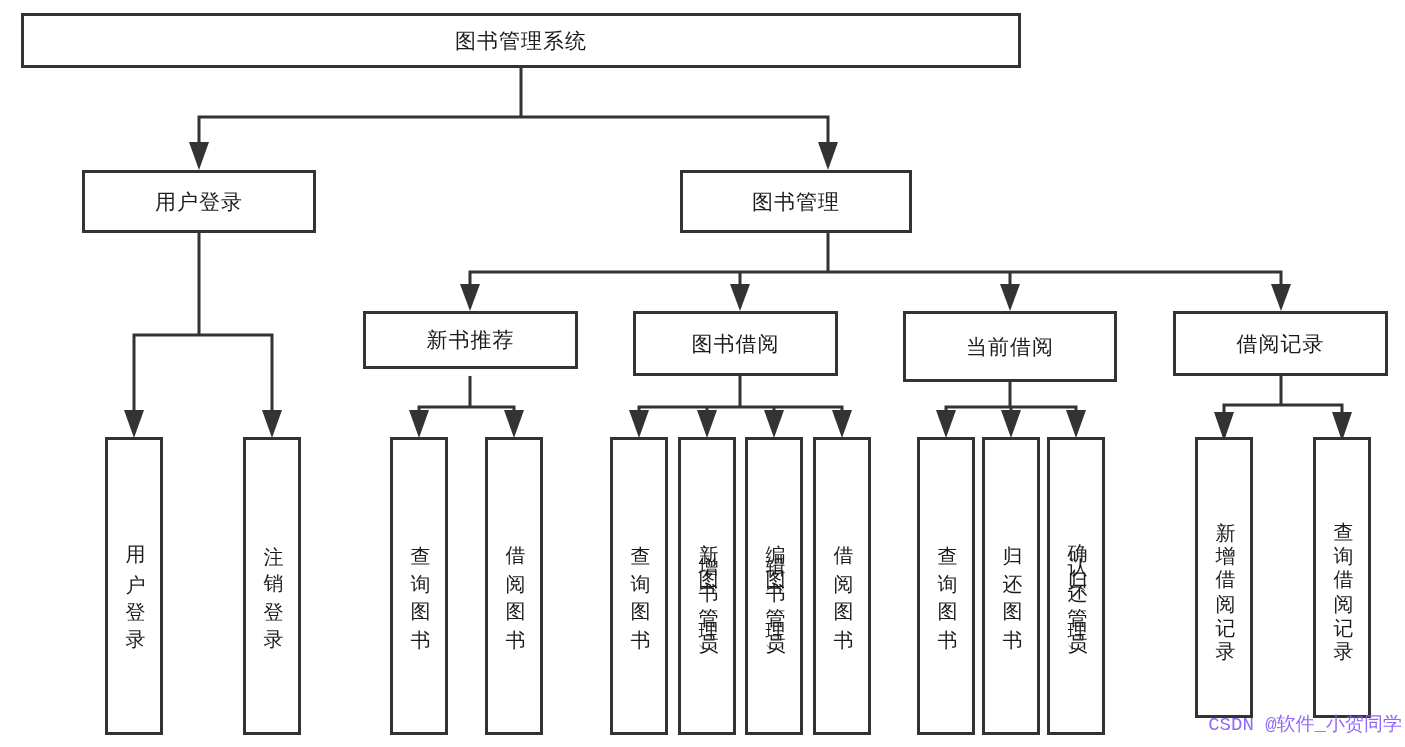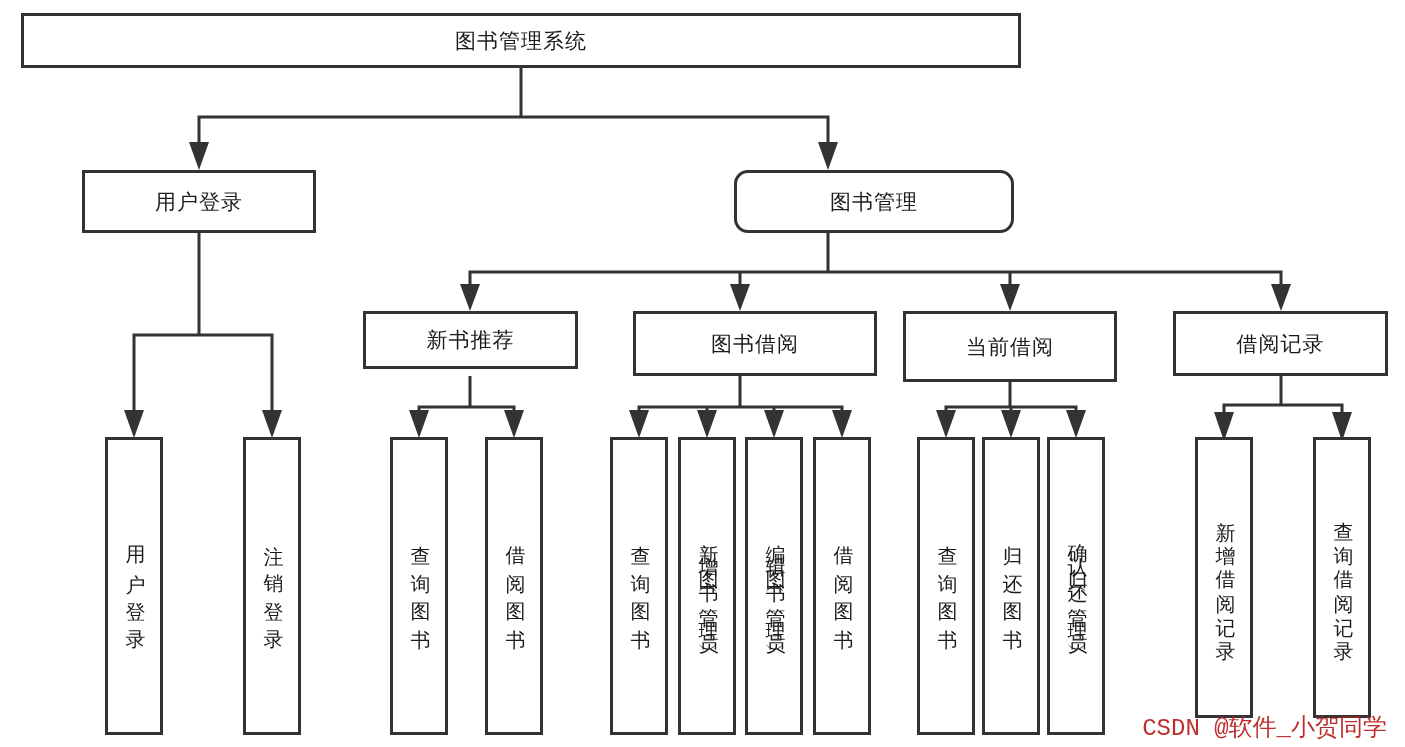--- a/index.html
+++ b/index.html
@@ -15,22 +15,22 @@
   }
   .h-label { font-size:21px; letter-spacing:1px; white-space:nowrap; }
   .v-label {
     writing-mode:vertical-rl; text-orientation:mixed;
     font-size:20px; line-height:1; white-space:nowrap;
   }
   .ls4 { letter-spacing:28px; }
   .ls6 { letter-spacing:24px; }
   .ls8 { letter-spacing:13px; }
   #watermark {
-    position:absolute; right:18px; top:711px; z-index:10;
-    font-size:24px; color:#b91c1c; opacity:0.92; white-space:nowrap;
+    position:absolute; right:3px; top:711px; z-index:10;
+    font-size:19px; color:#8b5cf6; opacity:0.92; white-space:nowrap;
   }
 </style>
 </head>
 <body>
 
 <div id="canvas">
 
   <svg id="connector-layer" width="1405" height="747" viewBox="0 0 1405 747">
     <g stroke="#333333" stroke-width="3" fill="none">
       <path d="M521 68 V117 M199 117 H828 M199 115.5 V146 M828 115.5 V146"></path>
@@ -64,28 +64,28 @@
     </g>
   </svg>
 
   <div class="node" style="left:21px; top:13px; width:1000px; height:55px;">
     <span class="h-label">图书管理系统</span>
   </div>
 
   <div class="node" style="left:82px; top:170px; width:234px; height:63px;">
     <span class="h-label">用户登录</span>
   </div>
-  <div class="node" style="left:734px; top:170px; width:280px; height:63px;border-radius:14px;">
+  <div class="node" style="left:680px; top:170px; width:232px; height:63px;">
     <span class="h-label">图书管理</span>
   </div>
 
   <div class="node" style="left:363px; top:311px; width:215px; height:58px;">
     <span class="h-label">新书推荐</span>
   </div>
-  <div class="node" style="left:633px; top:311px; width:244px; height:65px;">
+  <div class="node" style="left:633px; top:311px; width:205px; height:65px;">
     <span class="h-label">图书借阅</span>
   </div>
   <div class="node" style="left:903px; top:311px; width:214px; height:71px;">
     <span class="h-label">当前借阅</span>
   </div>
   <div class="node" style="left:1173px; top:311px; width:215px; height:65px;">
     <span class="h-label">借阅记录</span>
   </div>
 
   <div class="node" style="left:105px; top:437px; width:58px; height:298px;">

